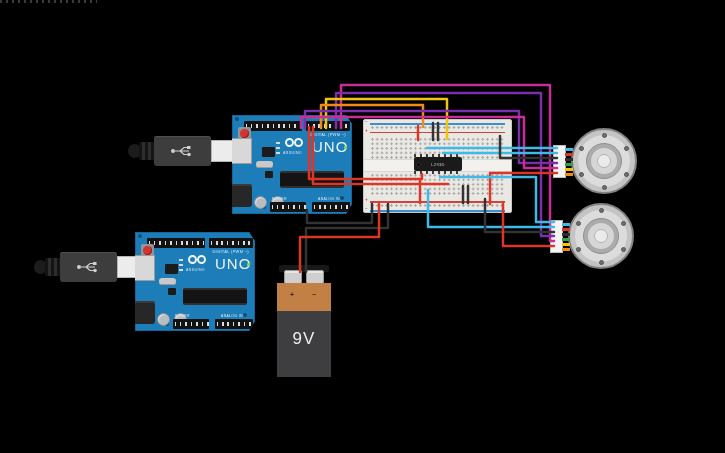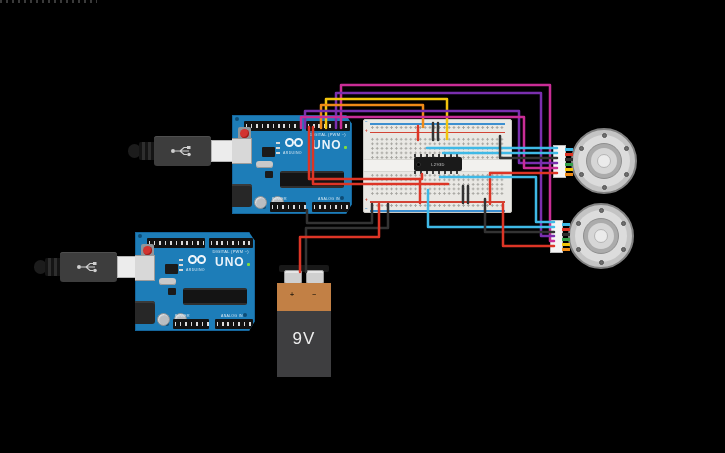--- a/index.html
+++ b/index.html
@@ -17,21 +17,21 @@
   .hdr-tl{left:12px;top:6px;width:58px;}
   .hdr-tr{left:74px;top:6px;width:44px;}
   .hdr-bl{left:38px;top:87px;width:36px;}
   .hdr-br{left:80px;top:87px;width:38px;}
   .tinylab{position:absolute;font-size:4px;color:#d7e8f3;letter-spacing:.3px;line-height:4px;}
   .resetbase{position:absolute;left:6px;top:12px;width:13px;height:13px;background:#8f969b;border-radius:2px;}
   .resetbtn{position:absolute;left:2px;top:2px;width:9px;height:9px;background:#d23430;border-radius:50%;box-shadow:inset -1px -1px 0 #9e1f1c;}
   .usbport{position:absolute;left:-6px;top:23px;width:26px;height:26px;background:#d8d8d8;border:1px solid #9c9c9c;box-sizing:border-box;}
   .pwrjack{position:absolute;left:-6px;top:69px;width:26px;height:23px;background:#272727;border-radius:0 3px 3px 0;box-shadow:inset 0 2px 0 #3a3a3a;}
   .ring{position:absolute;width:9px;height:9px;border:2px solid #eef5fa;border-radius:50%;box-sizing:border-box;}
-  .unotxt{position:absolute;font-size:12px;font-weight:bold;color:#eaf3f9;letter-spacing:1px;}
+  .unotxt{position:absolute;font-size:15px;font-weight:normal;color:#eaf3f9;letter-spacing:1px;}
   .brandtxt{position:absolute;font-size:3.5px;color:#d7e8f3;letter-spacing:.4px;}
   .atmega{position:absolute;left:48px;top:56px;width:64px;height:17px;background:#141414;border-radius:2px;
           border-top:2px solid #2f2f2f;border-bottom:2px solid #2f2f2f;box-sizing:border-box;}
   .blkpart{position:absolute;background:#1b1b1b;border-radius:1px;}
   .slvpart{position:absolute;background:#c9c9c9;border-radius:3px;box-shadow:inset 0 -1px 0 #9a9a9a;}
   .cap{position:absolute;width:13px;height:13px;border-radius:50%;background:#b9bdc1;border:1px solid #8c9094;box-sizing:border-box;box-shadow:inset 1px 1px 1px #dfe2e4;}
   .mount{position:absolute;width:4px;height:4px;border-radius:50%;background:#0e4c75;}
   .gled{position:absolute;width:3px;height:3px;background:#7ede3e;border-radius:1px;}
   .dash{position:absolute;width:4px;height:2px;background:#d8d8d8;}
 

